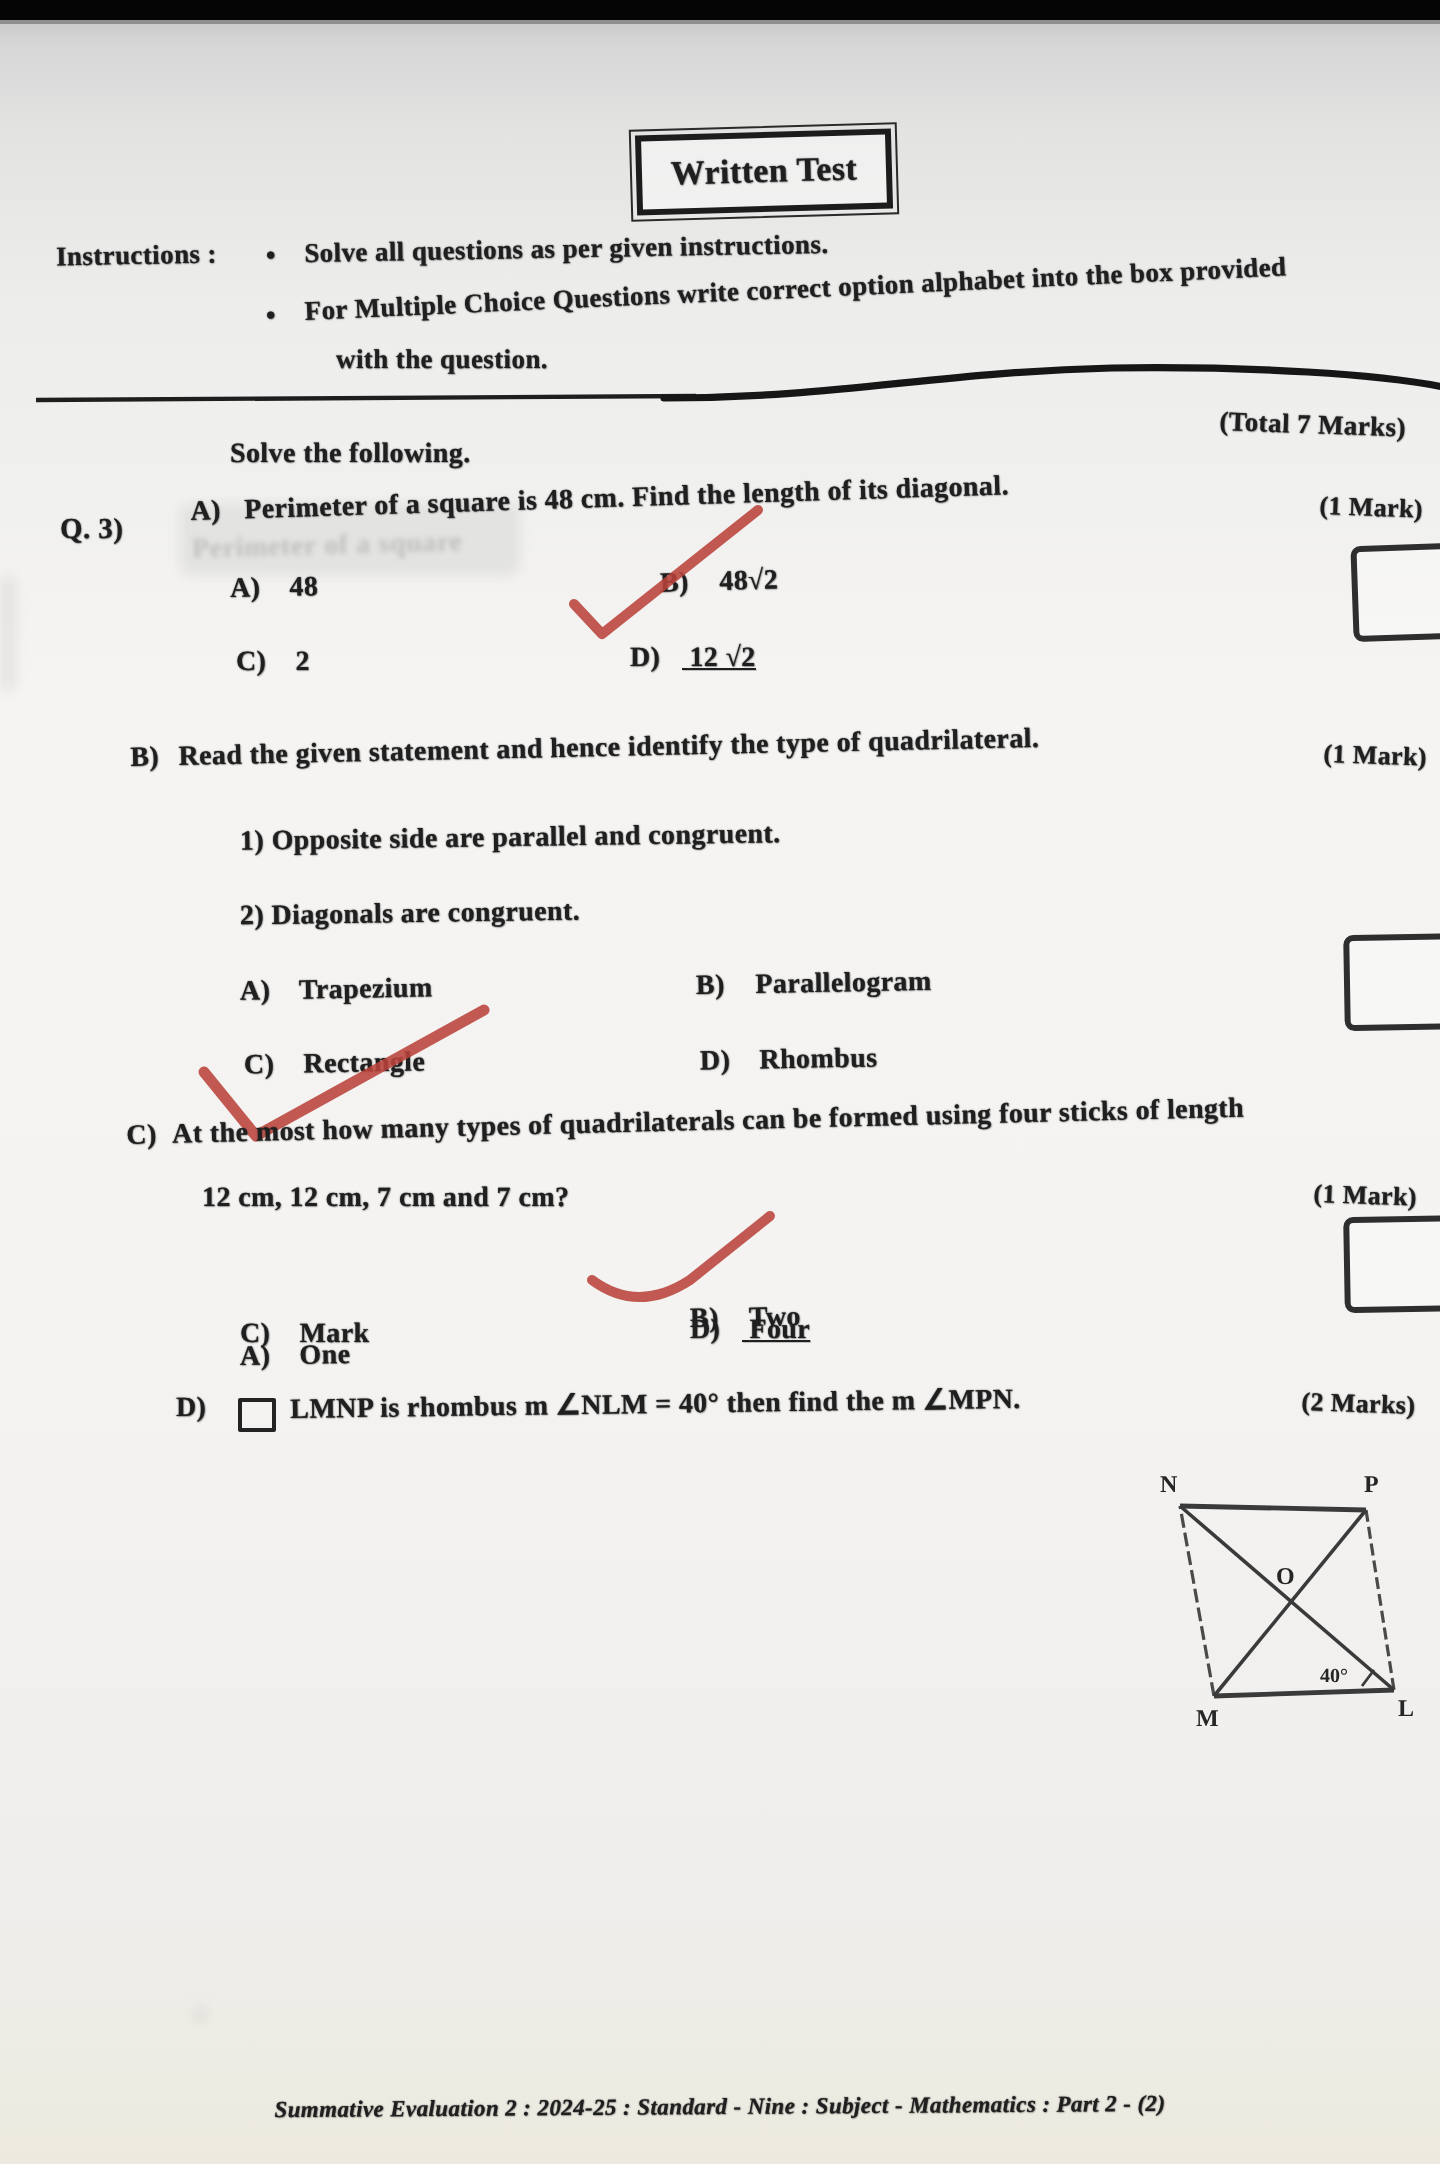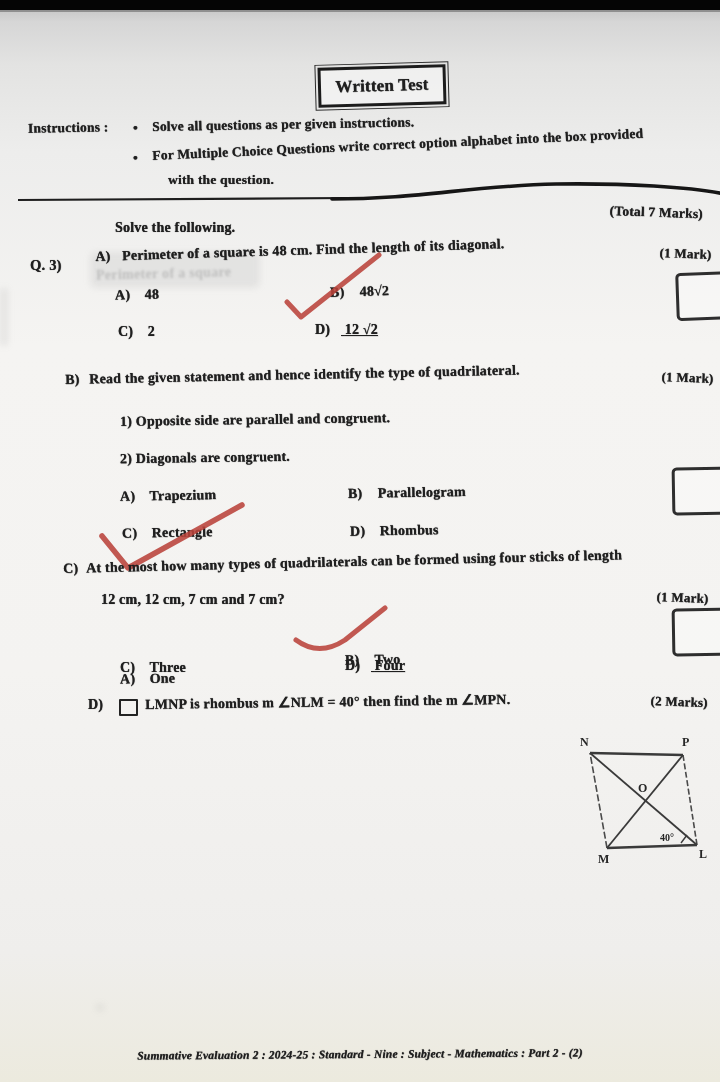--- a/index.html
+++ b/index.html
@@ -143,21 +143,21 @@
 <div class="abs ink opt" style="left:120px;top:627px;transform:rotate(-1deg);margin-top:44px;">
   <span class="lbl">A)</span>
   <span>One</span>
 </div>
 <div class="abs ink opt" style="left:345px;top:652px;transform:rotate(-1deg);">
   <span class="lbl">B)</span>
   <span>Two</span>
 </div>
 <div class="abs ink opt" style="left:120px;top:660px;">
   <span class="lbl">C)</span>
-  <span>Three</span>
+  <span>Mark</span>
 </div>
 <div class="abs ink opt" style="left:345px;top:658px;text-decoration:underline;">
   <span class="lbl">D)</span>
   <span>Four</span>
 </div>
 
 <svg class="abs" style="left:285px;top:595px;" width="110" height="65">
   <path d="M 11 45 Q 34 62 60 45 L 100 13" stroke="#b9423a" stroke-width="5" fill="none" stroke-linecap="round" stroke-linejoin="round" opacity="0.88"></path>
 </svg>
 

